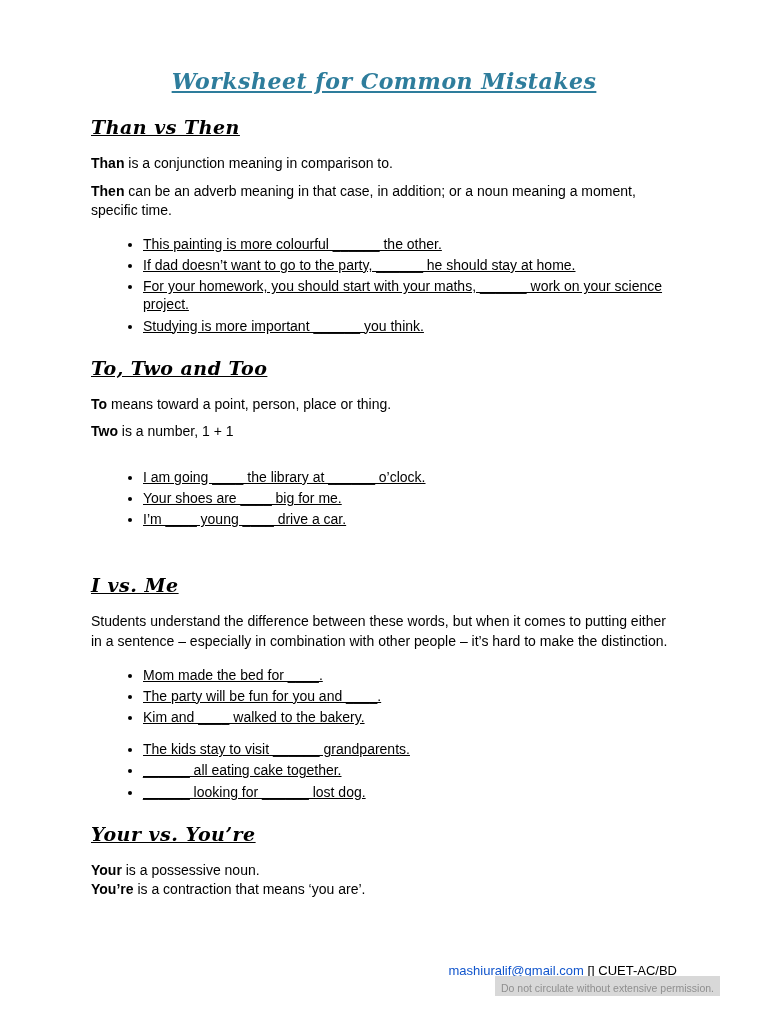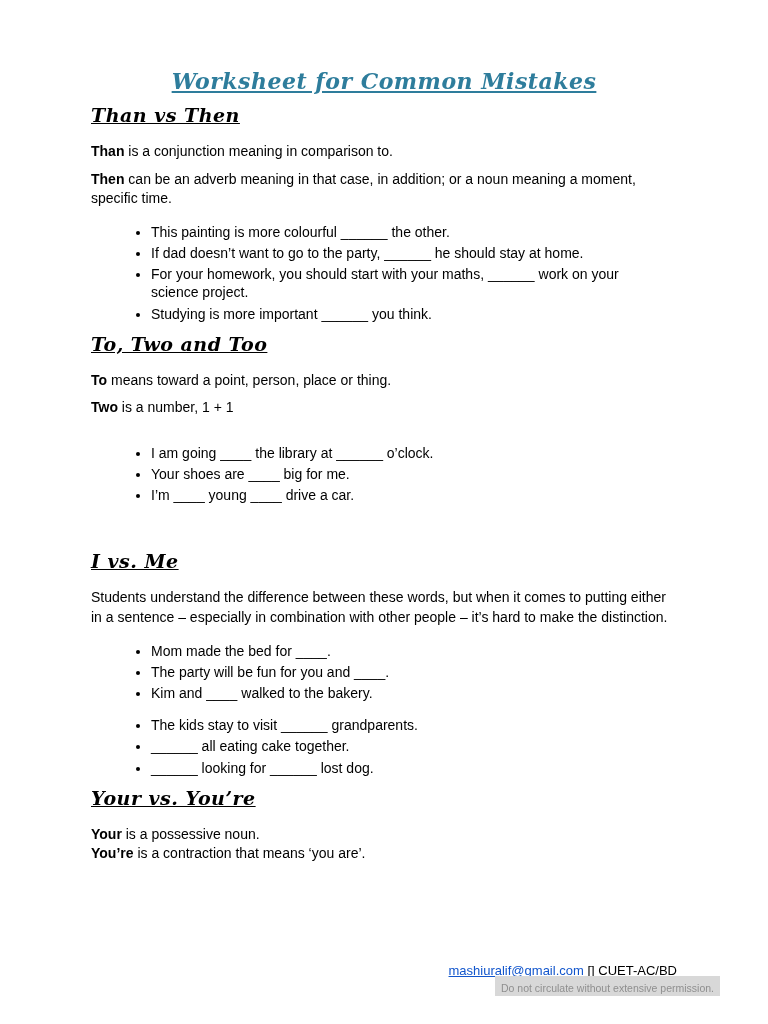--- a/index.html
+++ b/index.html
@@ -20,21 +20,21 @@
     text-align: center;
     font-family: "DejaVu Serif", serif;
     font-style: italic;
     font-weight: 700;
     font-size: 22px;
     letter-spacing: 0.5px;
     text-decoration: underline;
     color: var(--title-color, #2e7d9c);
   }
   .heading {
-    margin: 10px 0 16px 0;
+    margin: 22px 0 16px 0;
     font-family: "DejaVu Serif", serif;
     font-style: italic;
     font-weight: 700;
     font-size: 19px;
     letter-spacing: 0.5px;
     text-decoration: underline;
     color: #000;
   }
   .def, .para {
     font-size: 14px;
@@ -45,35 +45,35 @@
   .def-tight .def { margin: 0; line-height: 1.35; }
   .def-tight { margin-bottom: 12px; }
   ul.exercise {
     margin: 14px 0 0 0;
     padding: 0 0 0 48px;
     list-style: disc;
   }
   ul.exercise li {
     font-size: 14px;
     line-height: 1.3;
-    margin: 3px 12px;
+    margin: 3px 4px;
+    text-decoration: underline;
   }
   .sec-totwo ul.exercise { margin-top: 26px; }
   .sec-ivsme .heading { margin-top: 46px; }
   .footer-line {
     position: absolute;
     right: 43px;
     bottom: 46px;
     font-size: 13px;
     text-align: right;
     white-space: nowrap;
   }
   .footer-line .link {
     color: var(--link-color, #1155cc);
-    text-decoration: underline;
     cursor: pointer;
   }
   .notice {
     position: absolute;
     right: 0;
     bottom: 28px;
     background: #d8d8d8;
     color: #8f8f8f;
     font-size: 10.5px;
     padding: 6px 6px 2px 6px;

